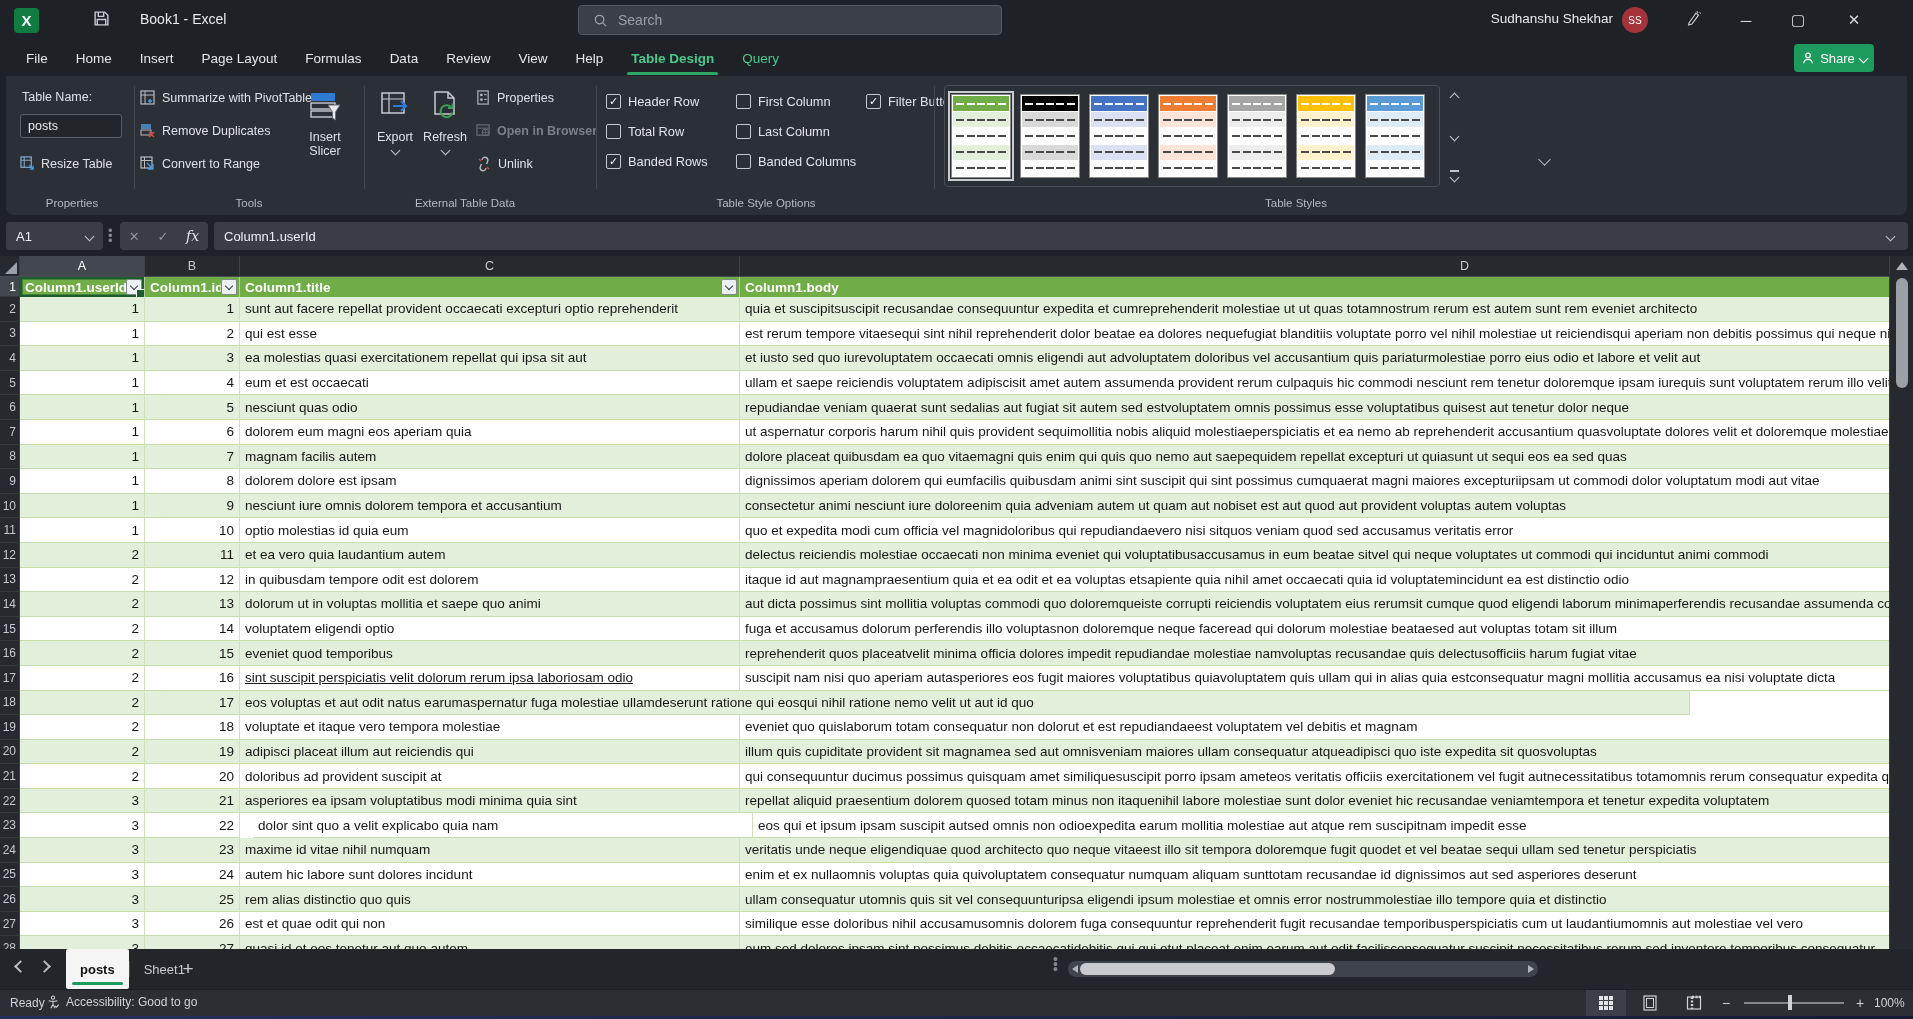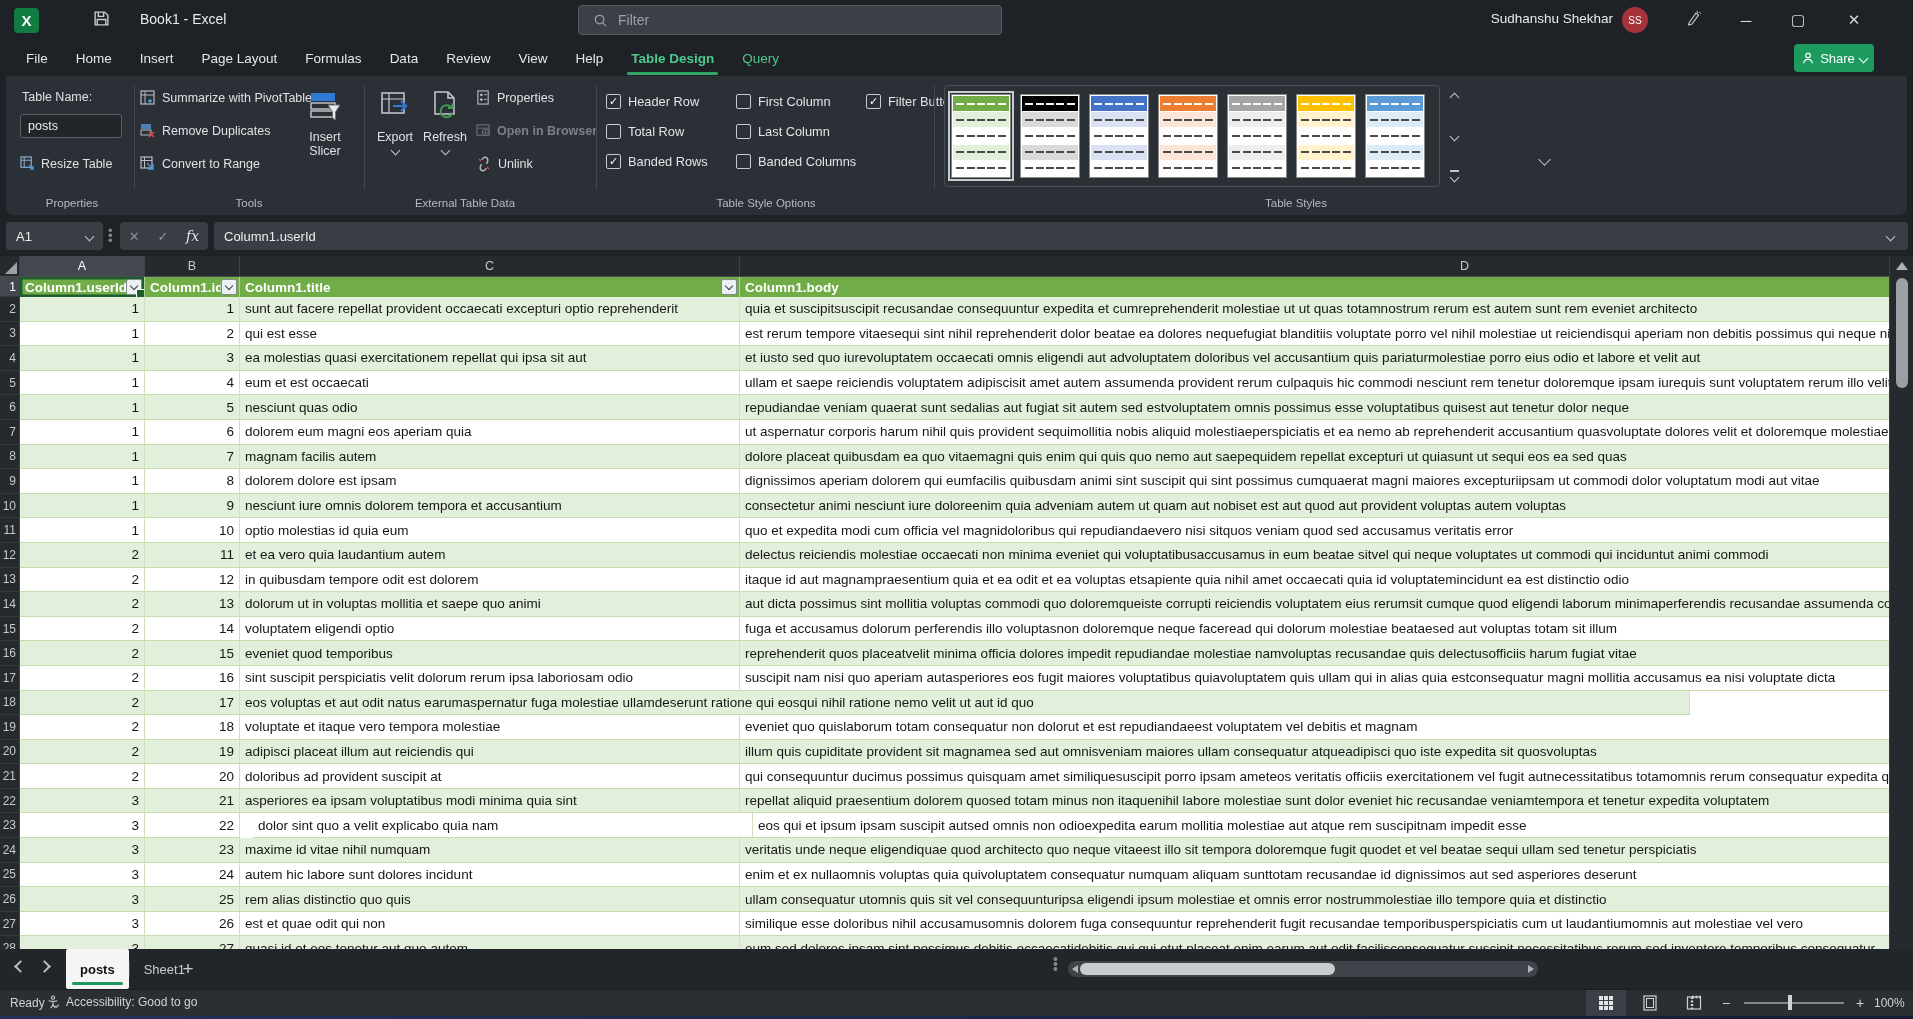--- a/index.html
+++ b/index.html
@@ -159,21 +159,21 @@
         </svg>
     </span>
     <div id="doc-title">Book1  -  Excel</div>
     <div id="searchbox">
       <span class="mag">
         <svg width="15" height="15" viewBox="0 0 16 16">
             <circle cx="7" cy="7" r="4.5" fill="none" stroke="#9aa0a6" stroke-width="1.4"></circle>
             <path d="M10.5 10.5 L14 14" stroke="#9aa0a6" stroke-width="1.4"></path>
           </svg>
       </span>
-      <span>Filter</span>
+      <span>Search</span>
     </div>
     <div id="user-name">Sudhanshu Shekhar</div>
     <div id="avatar">SS</div>
     <span class="pen-ic">
       <svg width="18" height="18" viewBox="0 0 18 18">
           <path d="M4 14 L11 4 l2.5 2 L7 15 l-3.4 1z" fill="none" stroke="#c8ccd1" stroke-width="1.2"></path>
           <path d="M12 2 l1 2 M14.5 3.5 l1.5 1" stroke="#c8ccd1" stroke-width="1"></path>
         </svg>
     </span>
     <div class="winbtn" style="left:1723px">─</div>
@@ -763,21 +763,21 @@
           <div class="gut">16</div>
           <div class="cell num" style="width: 125px; flex-basis: 125px;">2</div>
           <div class="cell num" style="width: 95px; flex-basis: 95px;">15</div>
           <div class="cell" style="width: 500px; flex-basis: 500px;">eveniet quod temporibus</div>
           <div class="cell" style="width: 1450px; flex-basis: 1450px;">reprehenderit quos placeatvelit minima officia dolores impedit repudiandae molestiae namvoluptas recusandae quis delectusofficiis harum fugiat vitae</div>
         </div>
         <div class="grow plain">
           <div class="gut">17</div>
           <div class="cell num" style="width: 125px; flex-basis: 125px;">2</div>
           <div class="cell num" style="width: 95px; flex-basis: 95px;">16</div>
-          <div class="cell" style="width: 500px; flex-basis: 500px;">sint suscipit perspiciatis velit dolorum rerum ipsa laboriosam odio</div>
+          <div class="cell" style="width: 500px; flex-basis: 500px; text-decoration: underline;">sint suscipit perspiciatis velit dolorum rerum ipsa laboriosam odio</div>
           <div class="cell" style="width: 1450px; flex-basis: 1450px;">suscipit nam nisi quo aperiam autasperiores eos fugit maiores voluptatibus quiavoluptatem quis ullam qui in alias quia estconsequatur magni mollitia accusamus ea nisi voluptate dicta</div>
         </div>
         <div class="grow band">
           <div class="gut">18</div>
           <div class="cell num" style="width: 125px; flex-basis: 125px;">2</div>
           <div class="cell num" style="width: 95px; flex-basis: 95px;">17</div>
           <div class="cell" style="width: 1450px; flex-basis: 1450px;">eos voluptas et aut odit natus earumaspernatur fuga molestiae ullamdeserunt ratione qui eosqui nihil ratione nemo velit ut aut id quo</div>
         </div>
         <div class="grow plain">
           <div class="gut">19</div>

